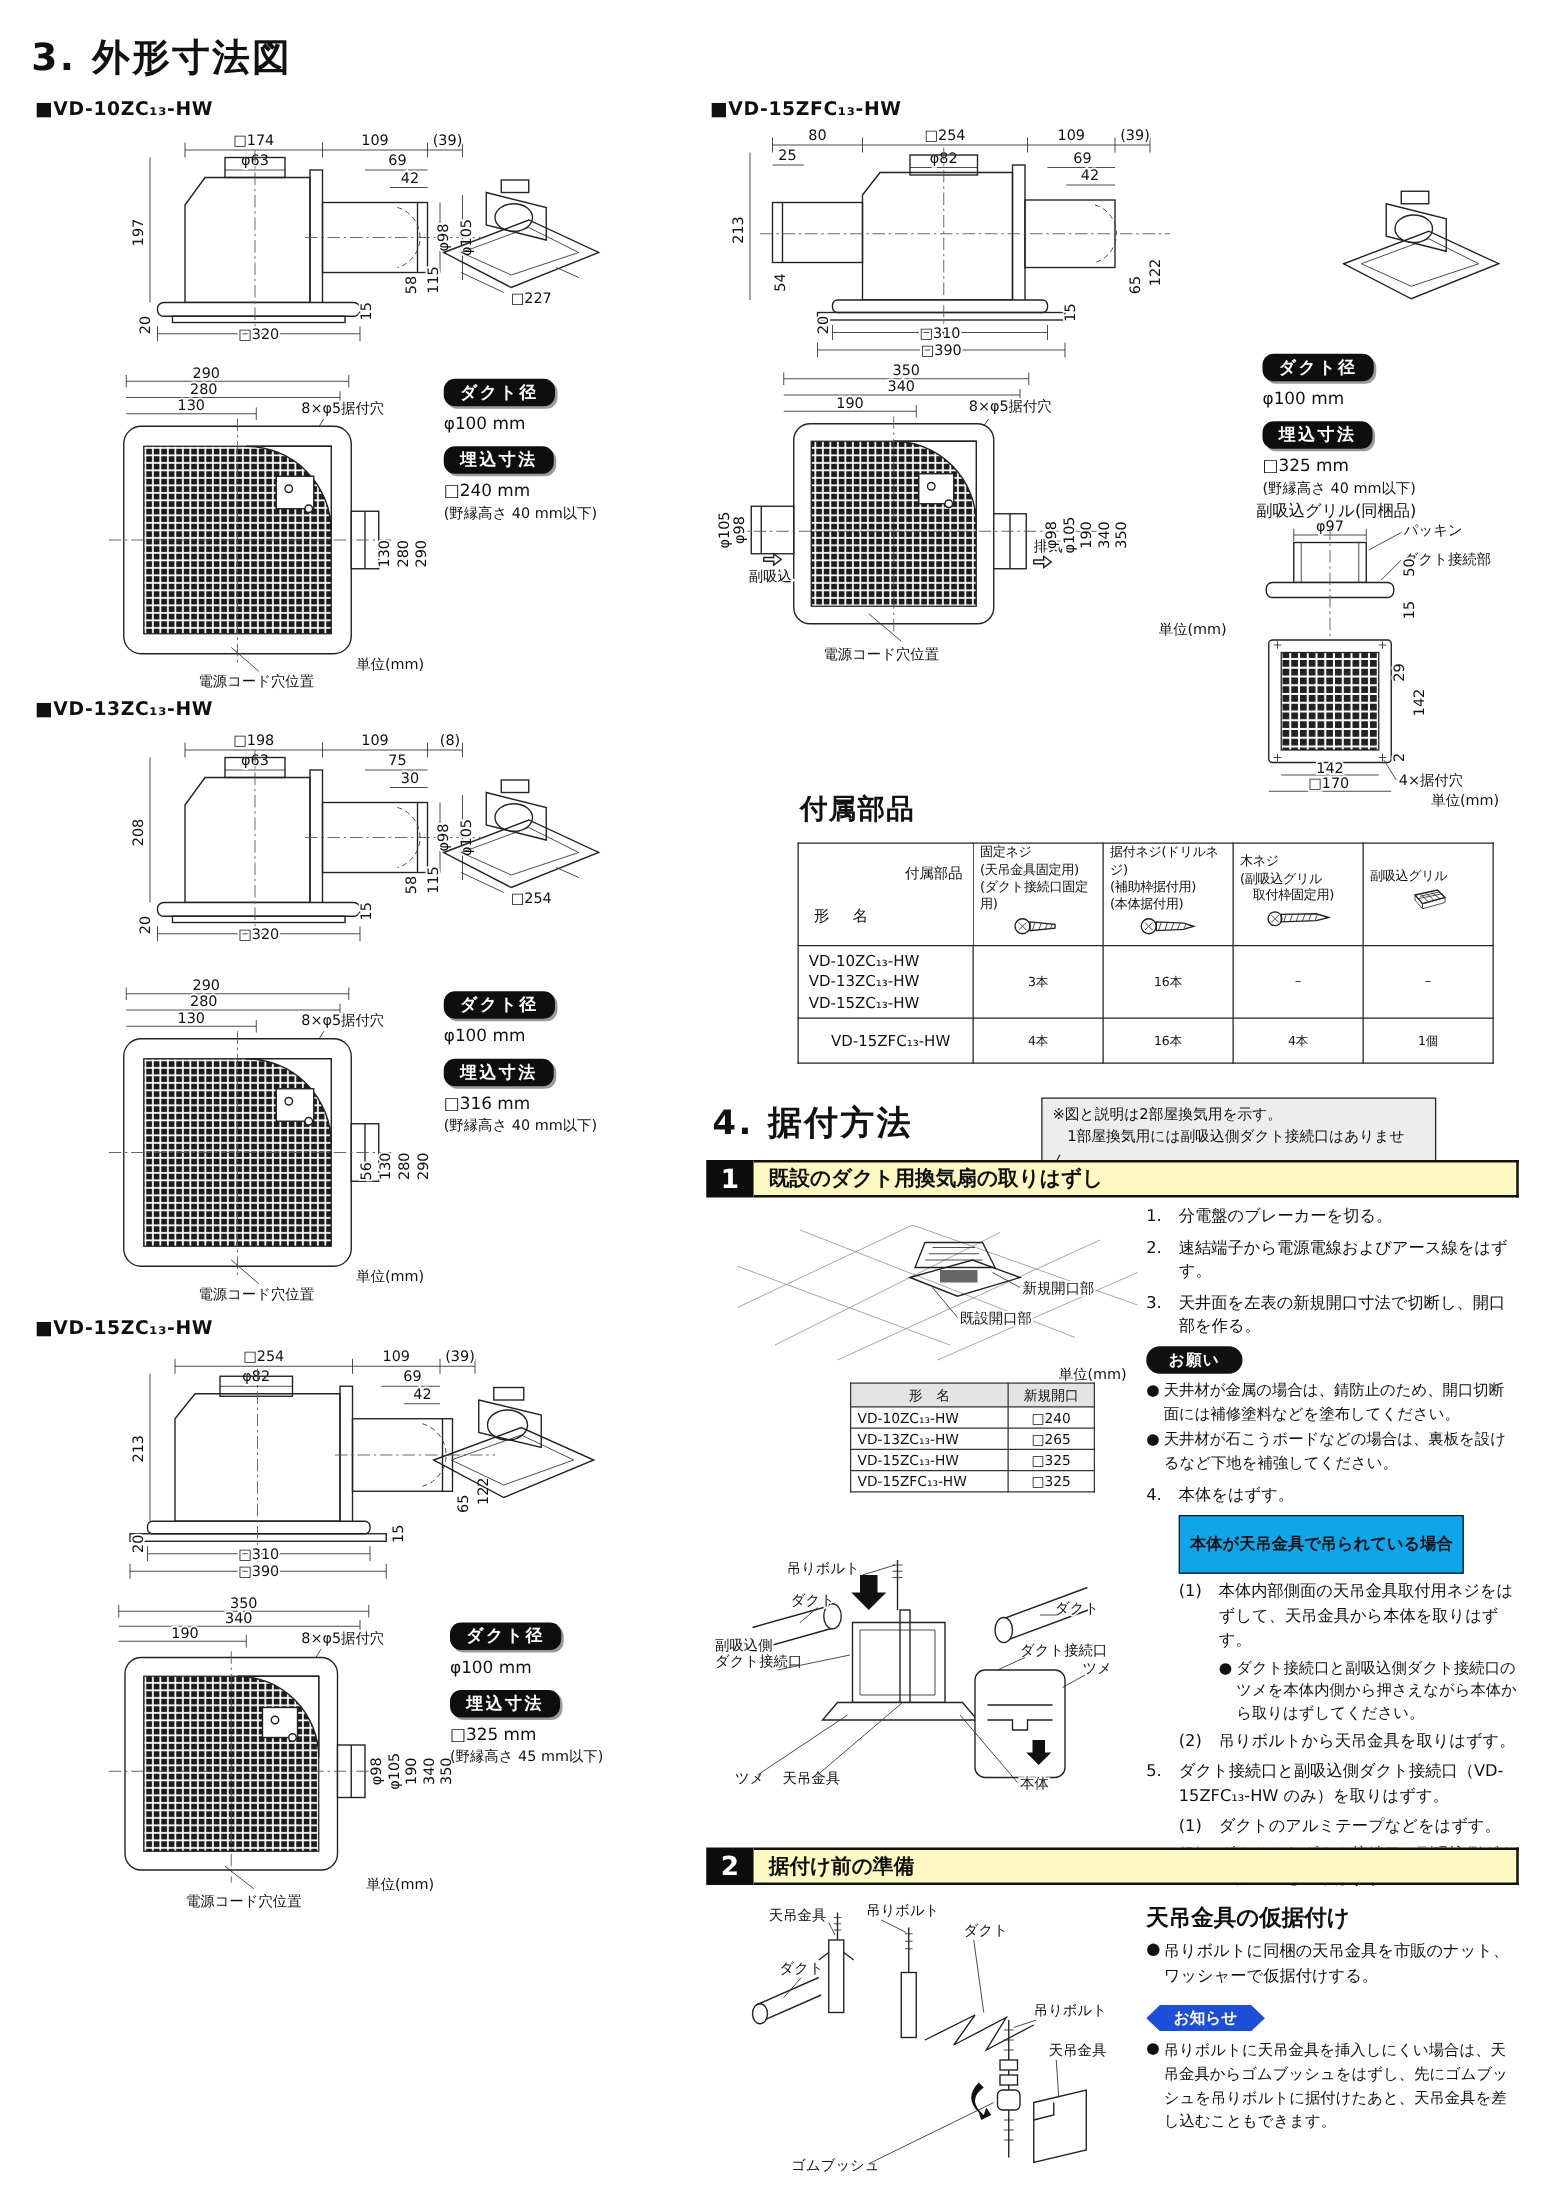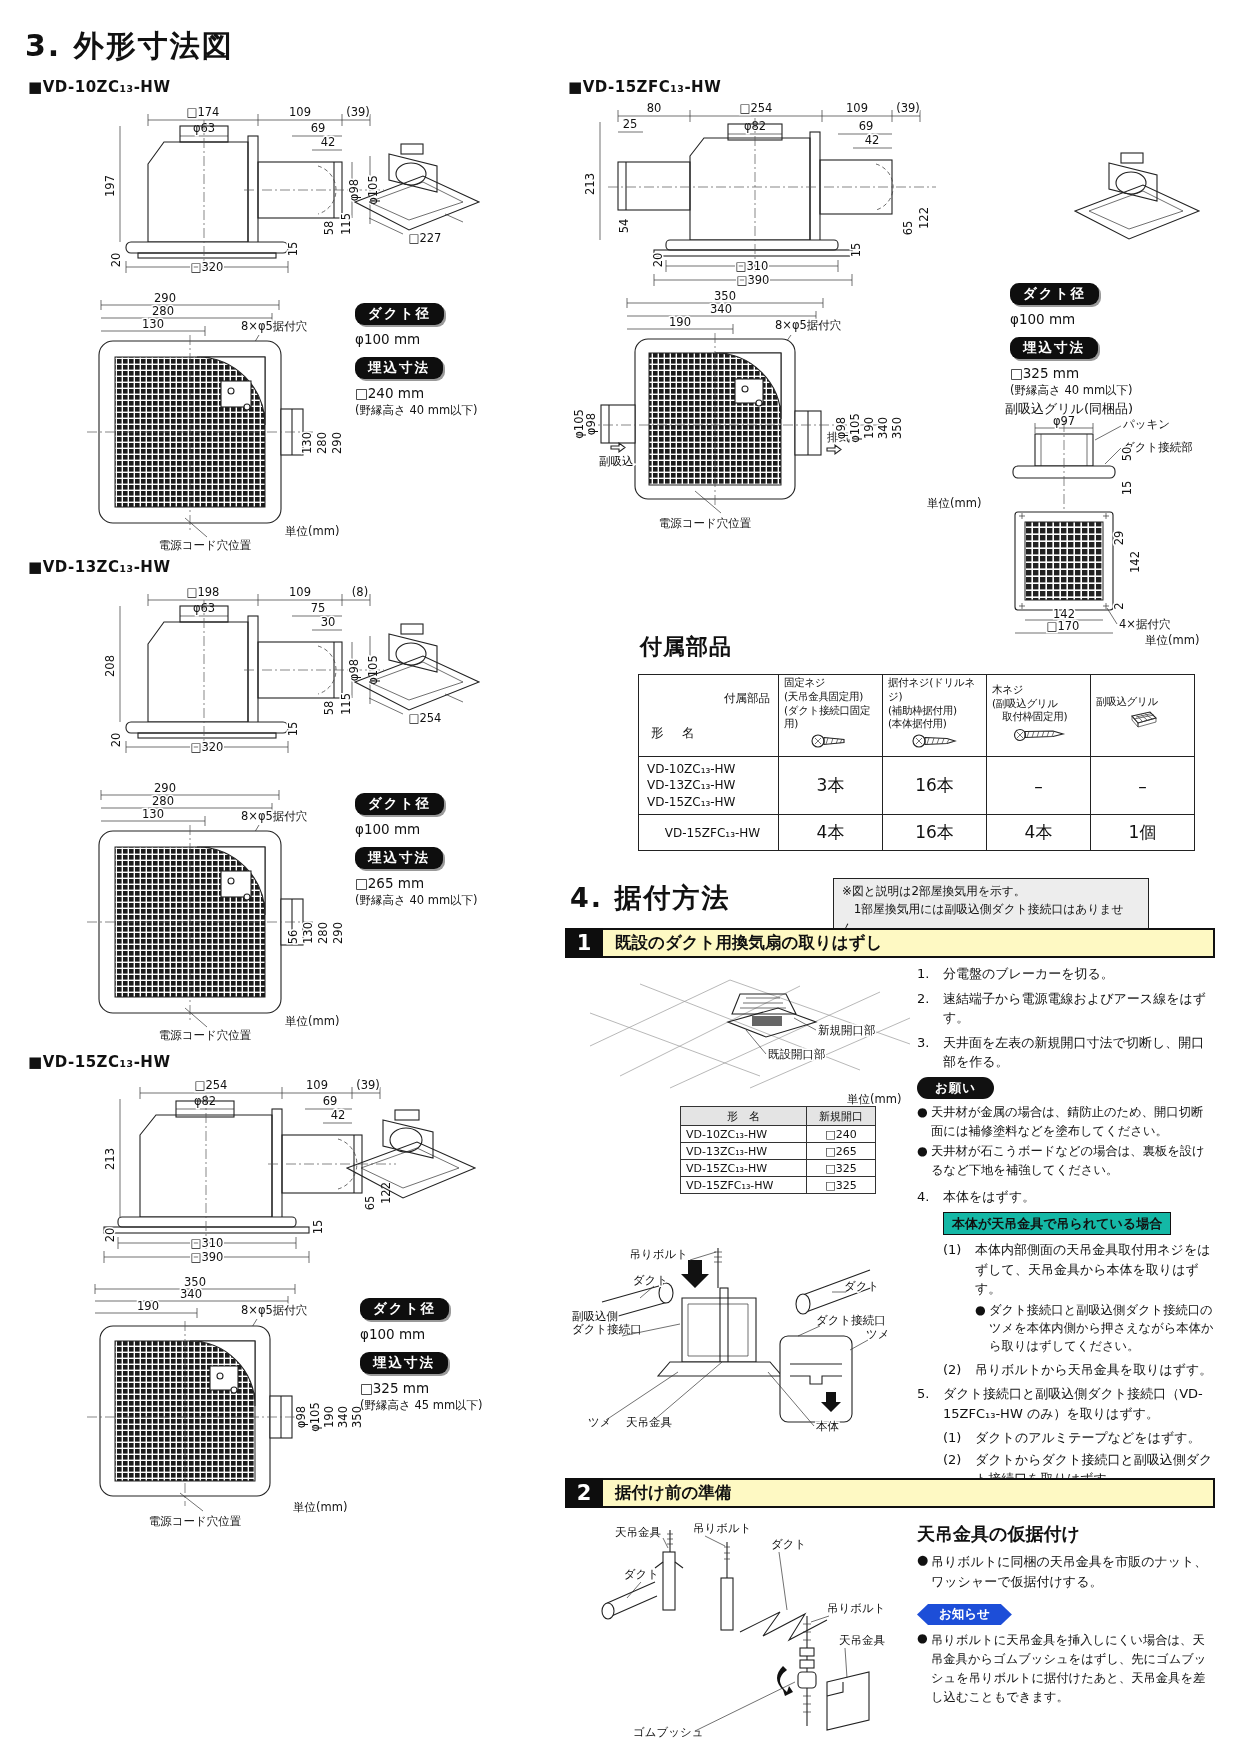--- a/index.html
+++ b/index.html
@@ -35,28 +35,28 @@
 .note4{border:1px solid #222;background:#ededed;font-size:11.8px;line-height:1.55;padding:3px 8px}
 .steps{font-size:13px;line-height:1.5}
 .srow{display:flex;margin-bottom:5px}
 .snum{flex:0 0 26px}
 .sinum{flex:0 0 32px}
 .sbody{flex:1}
 .brow{display:flex;margin-bottom:2px}
 .bdot{flex:0 0 14px}
 .onegai{display:inline-block;background:#111;color:#fff;font-weight:bold;font-size:12.5px;padding:2px 18px;border-radius:11px;letter-spacing:1px}
 .notice{display:inline-block;background:#1d4ed8;color:#fff;font-weight:bold;font-size:12.5px;padding:2px 22px;clip-path:polygon(11px 0,calc(100% - 11px) 0,100% 50%,calc(100% - 11px) 100%,11px 100%,0 50%)}
-.boxed{display:inline-block;border:1.5px solid #111;padding:1px 8px;font-weight:bold;font-size:13px;background:#14b8a6}
+.boxed{display:inline-block;border:1.5px solid #111;padding:13px 8px;font-weight:bold;font-size:13px;background:#0ea5e9}
 .bt{font-weight:bold;font-size:18px}
 .acct{border-collapse:collapse;table-layout:fixed}
 .acct td{border:1.3px solid #222;background:#fff;vertical-align:middle;text-align:center}
 .hl{font-size:10.5px;text-align:left;padding-left:5px;line-height:1.3;letter-spacing:-.3px}
 .mcell div{font-size:12px;text-align:left;padding-left:8px;line-height:1.35}
 .one{font-size:12px;text-align:left;padding-left:8px}
-.vcell{font-size:17px}
+.vcell{font-size:10px}
 .corner{position:relative;background:linear-gradient(to bottom right,transparent calc(50% - .6px),#333 calc(50% - .6px),#333 calc(50% + .6px),transparent calc(50% + .6px))}
 .ca{position:absolute;top:16px;right:8px;font-size:11.5px}
 .cb{position:absolute;bottom:14px;left:12px;font-size:12.5px;letter-spacing:3px}
 .opent{border-collapse:collapse}
 .opent td{border:1px solid #333;font-size:11px;padding:1.5px 5px;background:#fff}
 .opent .oh{background:#e4e4e4;text-align:center}
 .opent .od{text-align:center}
 .unit{font-size:11.5px}
 </style>
 </head>
@@ -249,21 +249,21 @@
       <text class="dim dmc" transform="rotate(-90 297 150)" x="297" y="150">290</text>
       <line class="lt" x1="140" y1="225" x2="162" y2="244"></line>
       <text class="lbl dmc" x="160" y="256">電源コード穴位置</text>
       <text class="unit" x="240" y="242" font-size="11.5">単位(mm)</text>
     </svg>
     <div class="pillcol" style="left:330px;top:235px">
       <span class="pill">ダクト径</span>
       <div class="pv">φ100 mm</div>
       <div style="height:10px"></div>
       <span class="pill">埋込寸法</span>
-      <div class="pv">□265 mm</div>
+      <div class="pv">□316 mm</div>
       <div class="pn">(野縁高さ 40 mm以下)</div>
     </div>
   </div>
 
   <div class="blk" style="left:25px;top:1053px;width:520px;height:470px">
     <div class="t mh" style="left:3px;top:0">■VD-15ZC₁₃-HW</div>
     <svg class="abs" style="left:15px;top:22px" width="470" height="198" viewBox="0 0 470 198">
       <line class="lt" x1="100" y1="18" x2="340" y2="18"></line>
       <line class="lt" x1="100" y1="12" x2="100" y2="24"></line>
         <line class="lt" x1="242" y1="12" x2="242" y2="24"></line>

